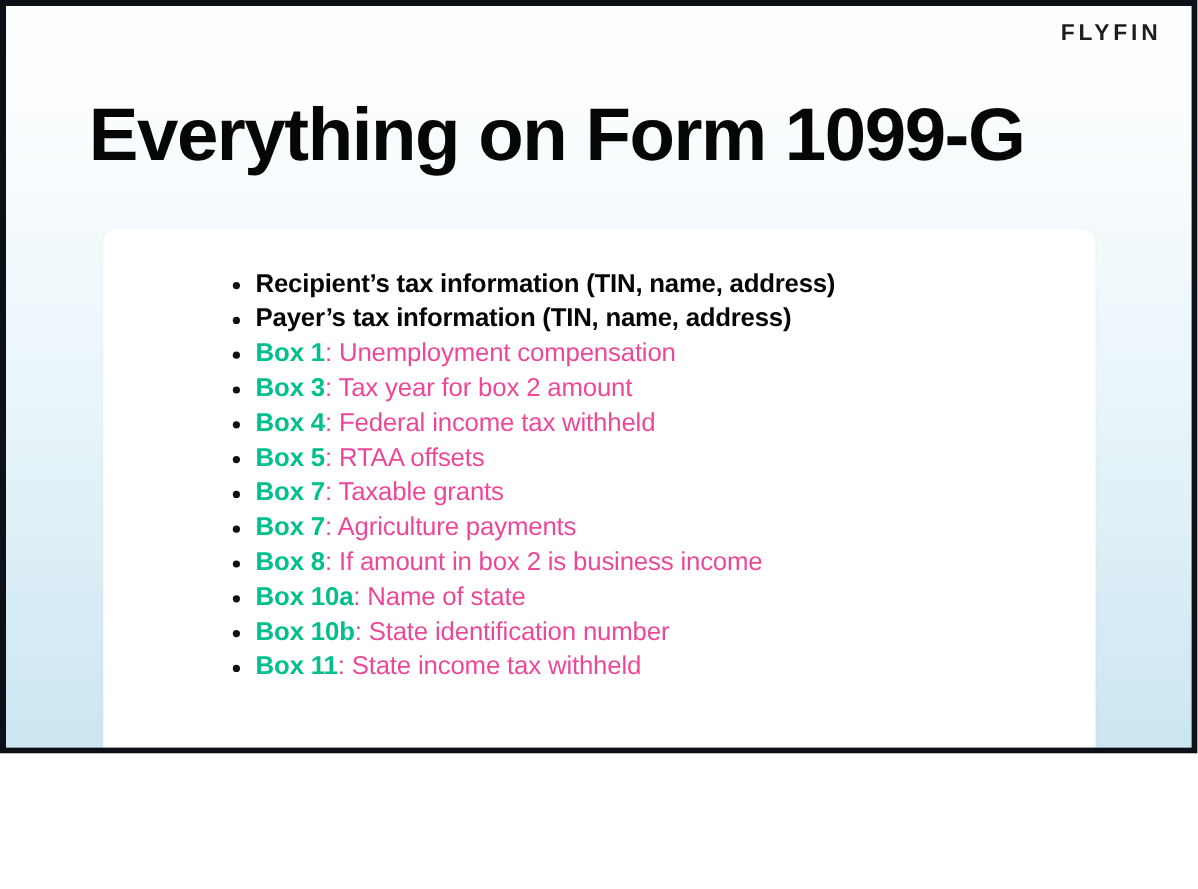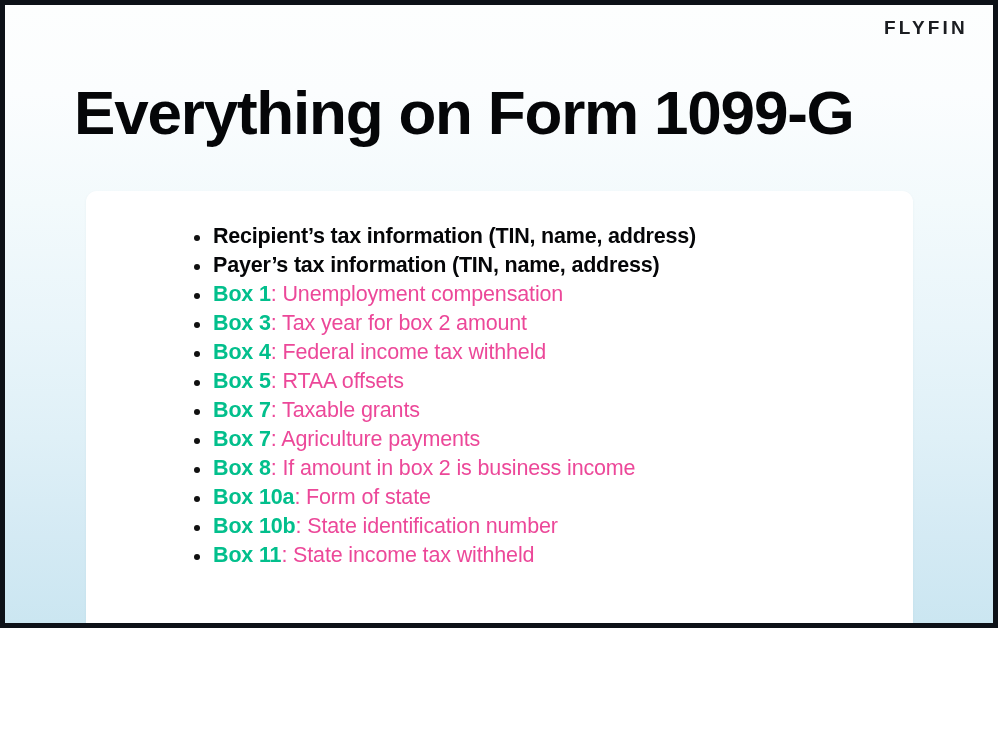--- a/index.html
+++ b/index.html
@@ -152,20 +152,20 @@
     <ul class="list" id="item-list">
         <li class="strong"><span>Recipient’s tax information (TIN, name, address)</span></li>
         <li class="strong"><span>Payer’s tax information (TIN, name, address)</span></li>
         <li><span class="boxlabel">Box 1</span><span class="desc">: Unemployment compensation</span></li>
         <li><span class="boxlabel">Box 3</span><span class="desc">: Tax year for box 2 amount</span></li>
         <li><span class="boxlabel">Box 4</span><span class="desc">: Federal income tax withheld</span></li>
         <li><span class="boxlabel">Box 5</span><span class="desc">: RTAA offsets</span></li>
         <li><span class="boxlabel">Box 7</span><span class="desc">: Taxable grants</span></li>
         <li><span class="boxlabel">Box 7</span><span class="desc">: Agriculture payments</span></li>
         <li><span class="boxlabel">Box 8</span><span class="desc">: If amount in box 2 is business income</span></li>
-        <li><span class="boxlabel">Box 10a</span><span class="desc">: Form of state</span></li>
+        <li><span class="boxlabel">Box 10a</span><span class="desc">: Name of state</span></li>
         <li><span class="boxlabel">Box 10b</span><span class="desc">: State identification number</span></li>
         <li><span class="boxlabel">Box 11</span><span class="desc">: State income tax withheld</span></li>
       </ul>
   </div>
 
   <div class="frame"></div>
 </div>
 
 </body></html>

